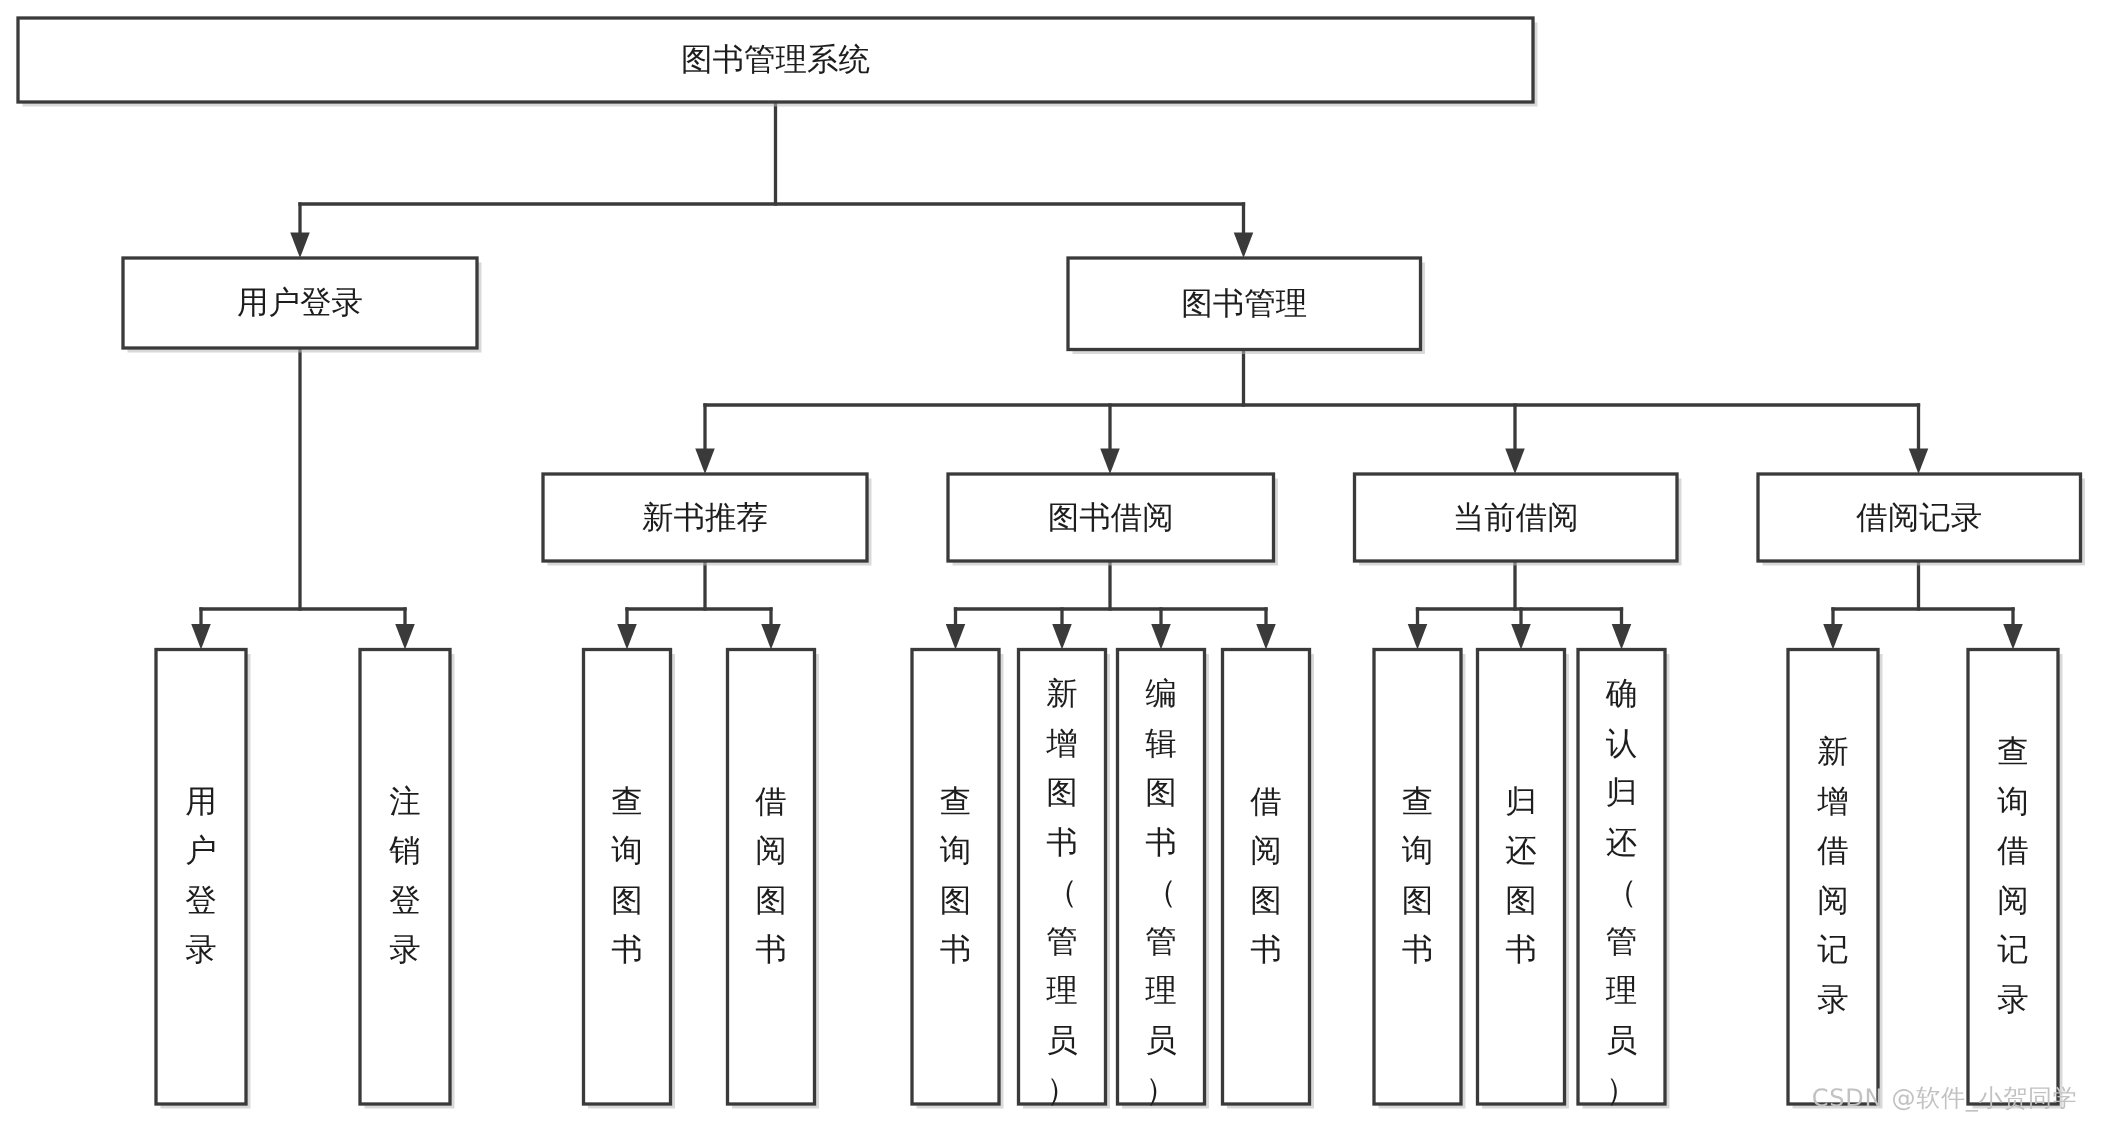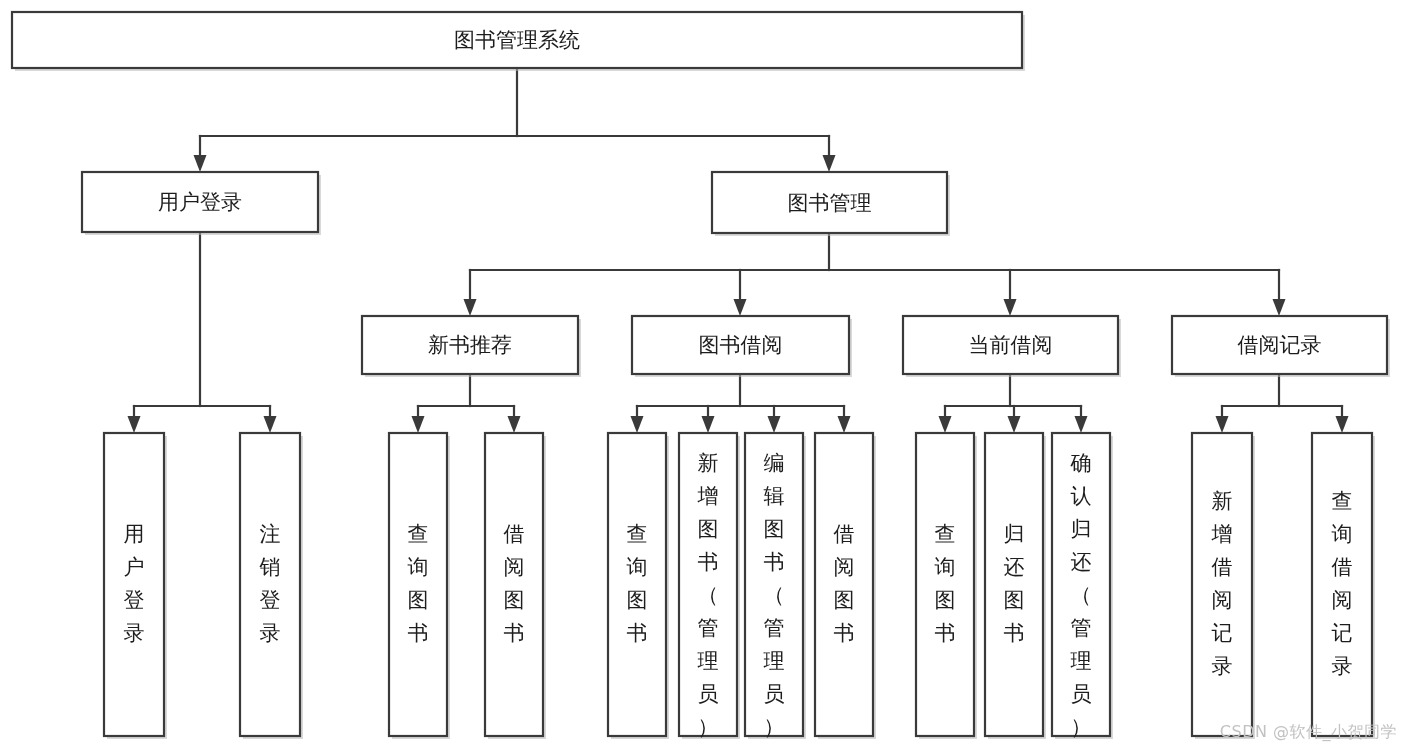--- a/index.html
+++ b/index.html
@@ -53,21 +53,21 @@
     dominant-baseline: middle;
   }
   .label-h {
     font-size: 21px;
   }
   .label-v {
     font-size: 21px;
   }
   .watermark {
     position: absolute;
-    right: 8px;
+    right: 20px;
     bottom: 4px;
     font-family: "DejaVu Sans", "Liberation Sans", sans-serif;
     font-size: 16px;
     color: #c2c2c2;
     white-space: nowrap;
     user-select: none;
     letter-spacing: 0.5px;
   }
 </style>
 </head>

